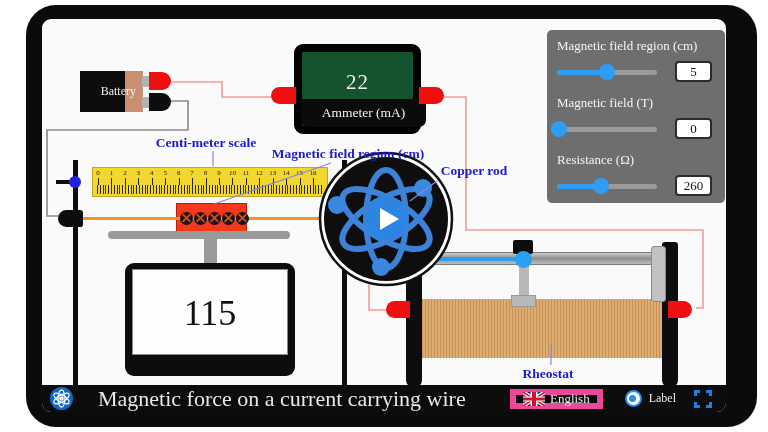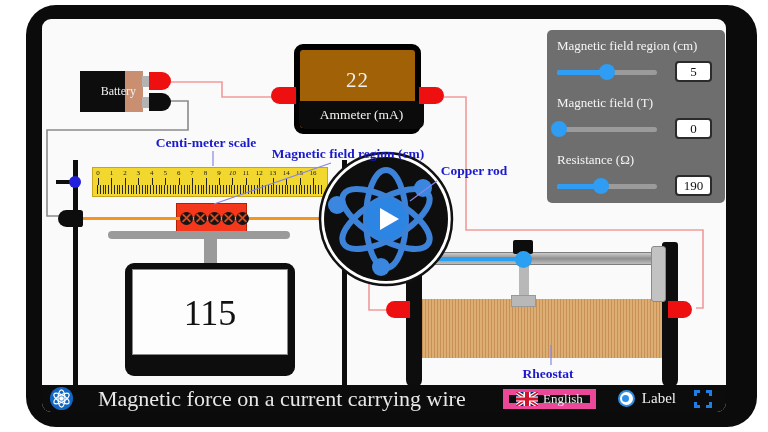--- a/index.html
+++ b/index.html
@@ -18,21 +18,21 @@
   
   .bat-body  { left:80px; top:71px; width:45px; height:41px; background:#0d0d0d; z-index:3; }
   .bat-tan   { left:125px; top:71px; width:18px; height:41px; background:#c98f70; z-index:3; }
   .bat-label { left:84px; top:84px; width:52px; color:#f2f2f2; font-size:12px; text-align:right; z-index:4; }
   .bat-nub1  { left:142px; top:76px; width:9px; height:11px; background:#b3b3b3; z-index:3; }
   .bat-nub2  { left:142px; top:97px; width:9px; height:11px; background:#b3b3b3; z-index:3; }
   .bat-red   { left:149px; top:72px; width:22px; height:18px; background:#ee1010; border-radius:0 9px 9px 0; z-index:3; }
   .bat-blk   { left:149px; top:93px; width:22px; height:18px; background:#0d0d0d; border-radius:0 9px 9px 0; z-index:3; }
 
   
-  .amm { left:294px; top:44px; width:127px; height:90px; background:#a16207; border:6px solid #000000; border-radius:9px; z-index:3; }
+  .amm { left:294px; top:44px; width:127px; height:90px; background:#14532d; border:8px solid #000000; border-radius:9px; z-index:3; }
   .amm-read { position:absolute; left:0; top:18px; width:100%; text-align:center; font-size:21px; color:#efefef; letter-spacing:1px; }
   .amm-bar { position:absolute; left:-1px; bottom:-1px; width:125px; height:28px; background:#0b0b0b; border-radius:0 0 7px 7px; color:#f3f3f3; font-size:13.5px; text-align:center; line-height:27px; }
   .amm-nub-l { left:271px; top:87px; width:25px; height:17px; background:#ee1010; border-radius:9px 0 0 9px; z-index:3; }
   .amm-nub-r { left:419px; top:87px; width:25px; height:17px; background:#ee1010; border-radius:0 9px 9px 0; z-index:3; }
 
   
   .panel { left:547px; top:30px; width:178px; height:173px; background:#6e6e6e; border-radius:5px; padding:8px 10px 0 10px; z-index:3; }
   .ctl-label { color:#f5f5f5; font-size:13px; margin-bottom:7px; white-space:nowrap; }
   .ctl-row { display:flex; align-items:center; margin-bottom:13px; }
   .slider { position:relative; width:100px; height:16px; }
@@ -96,21 +96,21 @@
   .ann-copper { left:434px; top:163px; width:80px; }
   .ann-rheostat { left:512px; top:366px; width:72px; }
 
   
   .footer { left:42px; top:385px; width:684px; height:27px; background:#0c0c0c; border-radius:0 0 9px 9px; display:flex; align-items:center; z-index:8; }
   .f-title { color:#e8e8e8; font-size:22px; margin-left:24px; }
   .f-flagbox { display:flex; align-items:center; gap:5px; border:6px solid #ec4899; padding:1px 7px; height:20px; margin-left:auto; cursor:pointer; }
   .f-flagtext { color:#f0f0f0; font-size:13px; }
   .f-radio { width:17px; height:17px; border:2.5px solid #2b8fe8; border-radius:50%; background:#fff; margin-left:22px; position:relative; cursor:pointer; }
   .f-radio::after { content:""; position:absolute; left:2.5px; top:2.5px; width:7px; height:7px; background:#2b8fe8; border-radius:50%; }
-  .f-labeltext { color:#f0f0f0; font-size:15px; margin-left:7px; }
+  .f-labeltext { color:#f0f0f0; font-size:12px; margin-left:7px; }
   .f-fs { margin-left:18px; margin-right:14px; cursor:pointer; }
 </style>
 </head>
 <body>
 
 <div class="stage">
   <div class="abs frame"></div>
   <div class="abs screen"></div>
 
   <svg class="abs layer z2" viewBox="0 0 768 432">
@@ -157,21 +157,21 @@
       <div class="valbox">0</div>
     </div>
     <div class="ctl-label">Resistance (Ω)</div>
     <div class="ctl-row">
       <div class="slider">
         <div class="track">
             <div class="fill" style="width: 44%;"></div>
           </div>
         <div class="thumb" style="left: 44%;"></div>
       </div>
-      <div class="valbox">190</div>
+      <div class="valbox">260</div>
     </div>
   </div>
 
   <div class="abs ruler">
     <div style="position:absolute;inset:0;">
         <span class="rnum" style="left: 5px;">0</span>
         <i class="rtick" style="left: 5px;"></i>
         <span class="rnum" style="left: 18.44px;">1</span>
         <i class="rtick" style="left: 18.44px;"></i>
         <span class="rnum" style="left: 31.88px;">2</span>

